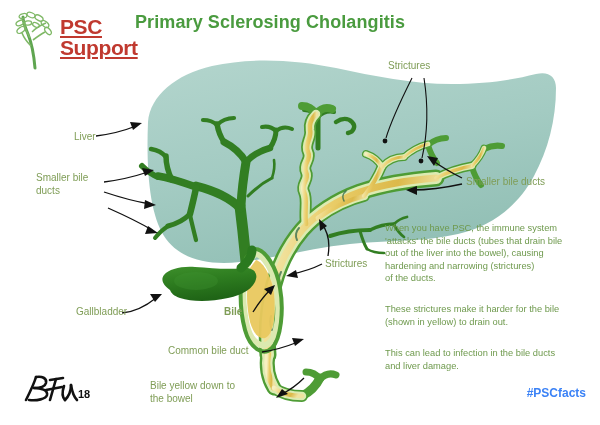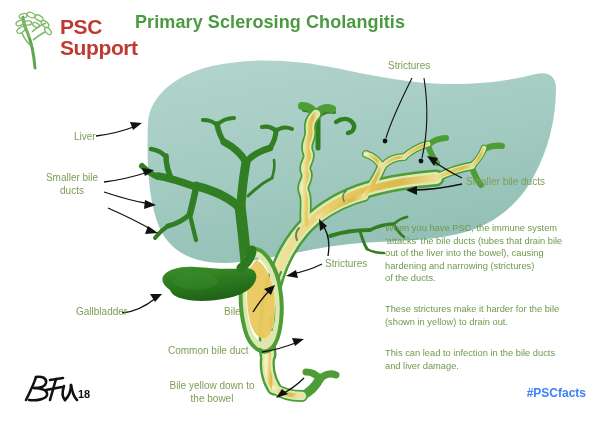--- a/index.html
+++ b/index.html
@@ -40,20 +40,21 @@
   }
   .logo-words {
     position: absolute;
     left: 46px;
     top: 6px;
     color: #c0392f;
     font-weight: bold;
     font-size: 21px;
     line-height: 21px;
     letter-spacing: -0.4px;
+    text-decoration: underline;
   }
   .logo-words span { display: block; }
 
   
   .poster-title {
     position: absolute;
     left: 135px;
     top: 12px;
     width: 400px;
     color: #4a9b3f;
@@ -64,21 +65,21 @@
   }
 
   
   .label {
     position: absolute;
     color: #7f9d56;
     font-size: 10px;
     line-height: 12.5px;
     white-space: pre-line;
   }
-  .label.center { text-align: center; }
+  .label.center { text-align: left; }
 
   
   .copy {
     position: absolute;
     left: 385px;
     color: #6f9a4e;
     font-size: 9.3px;
     line-height: 12.6px;
     width: 210px;
     white-space: pre-line;
@@ -348,21 +349,21 @@
 
   <div class="label" style="left:58px; top:131px;padding-left:16px;">Liver</div>
 
   <div class="label center" style="left:36px; top:172px; width:72px;">Smaller bile
 ducts</div>
 
   <div class="label" style="left:76px; top:306px;">Gallbladder</div>
 
   <div class="label" style="left:152px; top:345px;margin-left:16px;">Common bile duct</div>
 
-  <div class="label" style="left:224px; top:306px;">Bile</div>
+  <div class="label" style="left:224px; top:306px;font-weight:bold;">Bile</div>
 
   <div class="label center" style="left:150px; top:380px; width:124px;">Bile yellow down to
 the bowel</div>
 
   <div class="label" style="left:388px; top:60px;">Strictures</div>
 
   <div class="label" style="left:325px; top:258px;">Strictures</div>
 
   <div class="label" style="left:466px; top:176px;">Smaller bile ducts</div>
 

